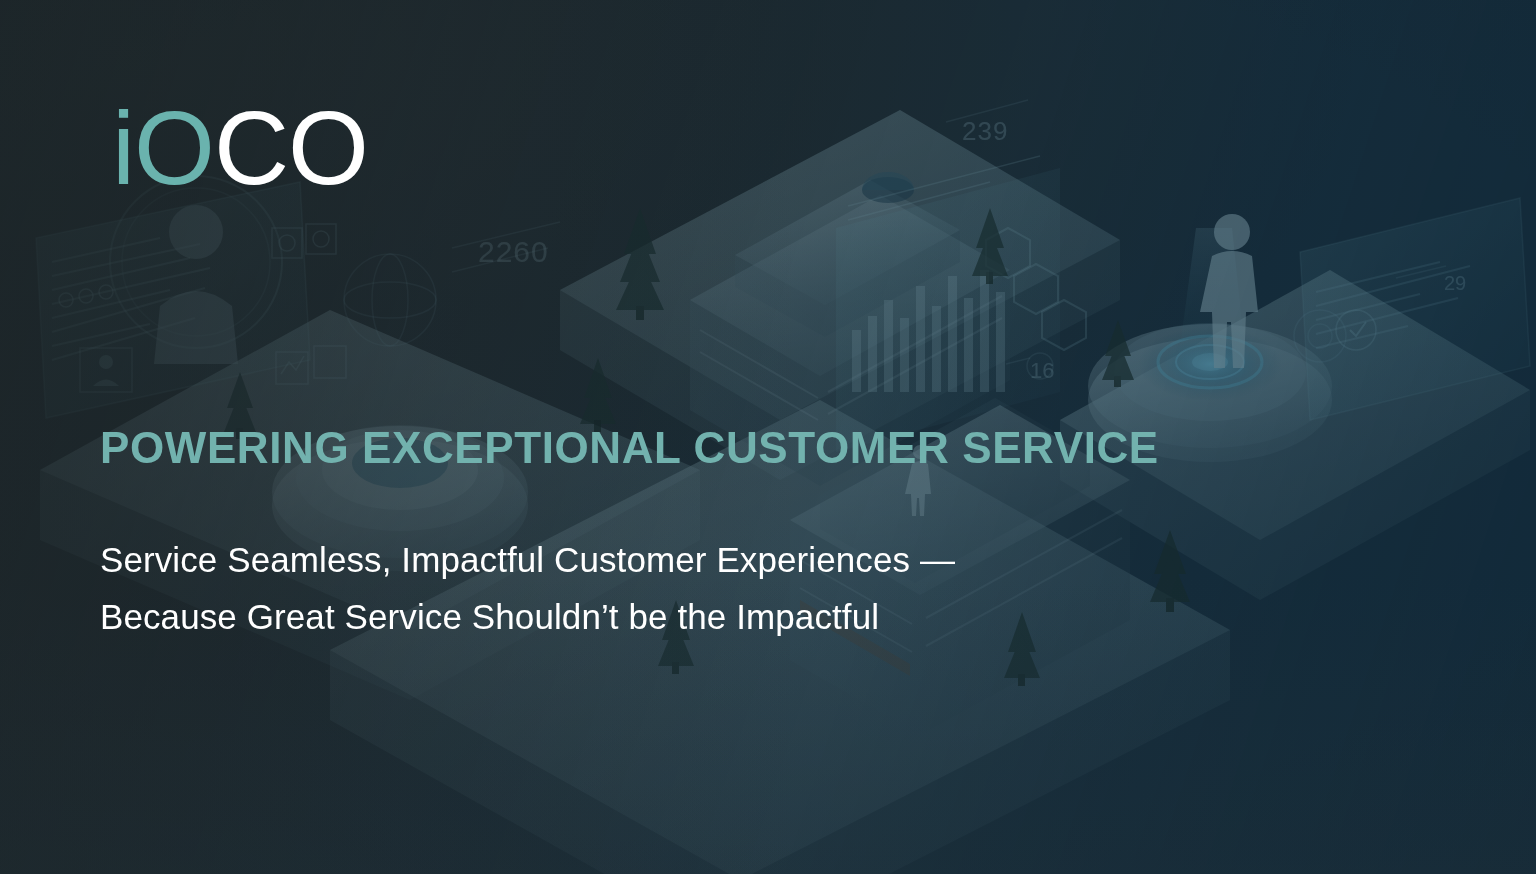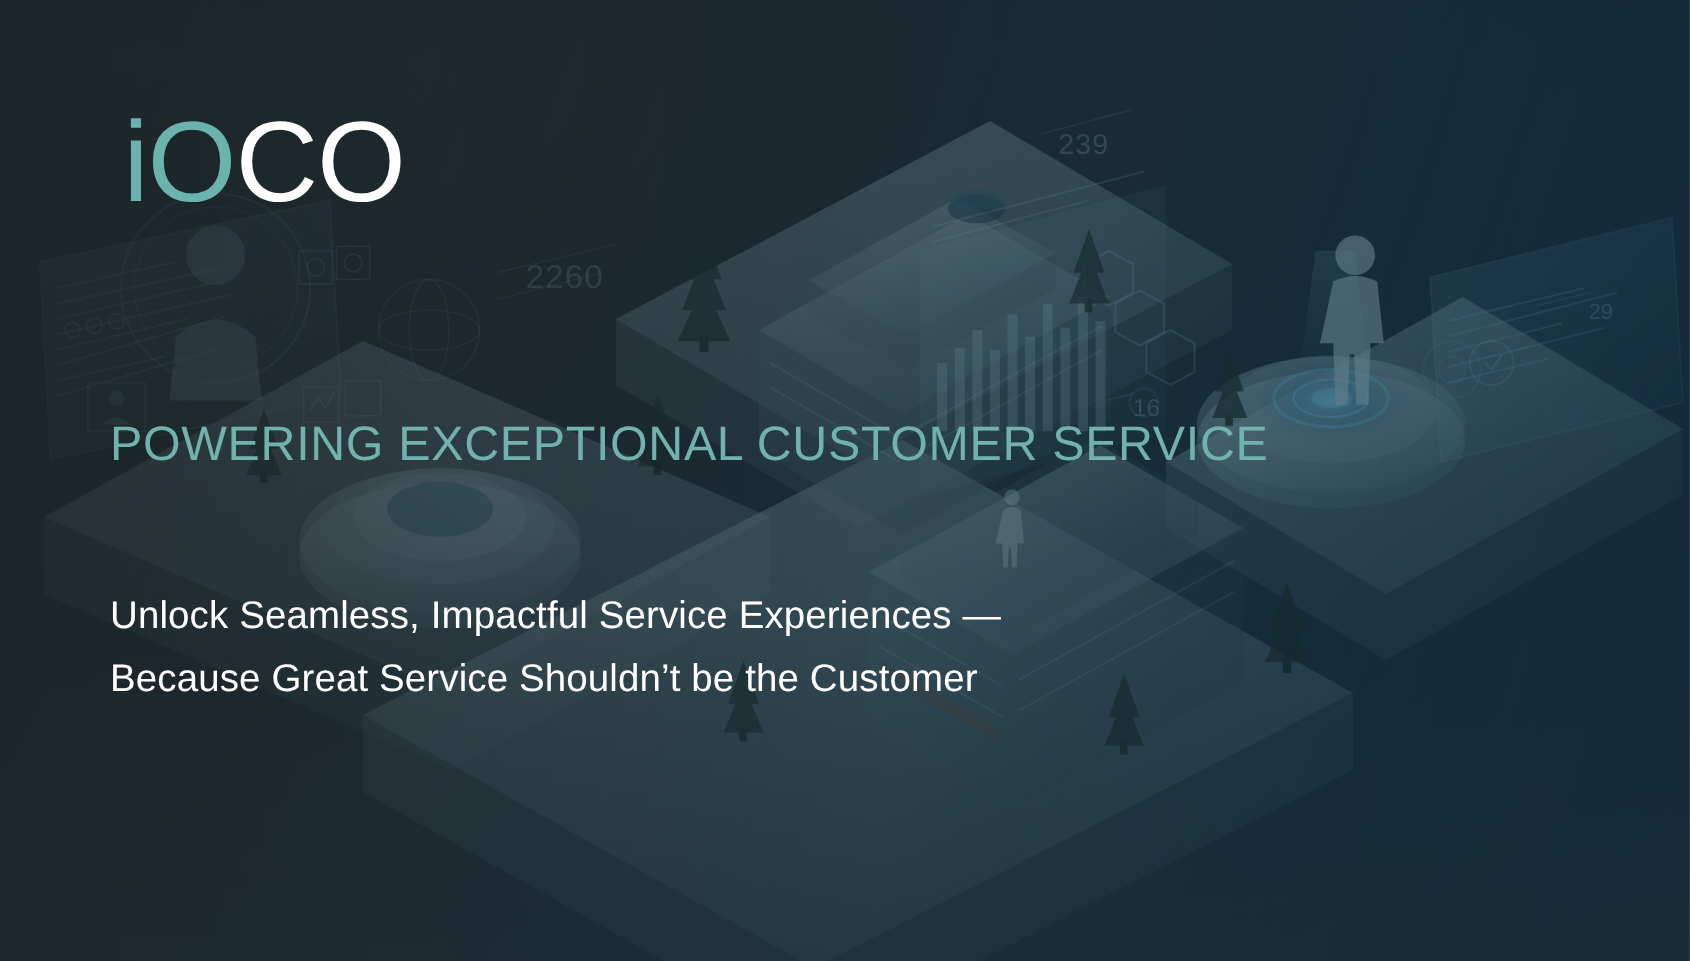--- a/index.html
+++ b/index.html
@@ -58,25 +58,25 @@
     font-size:104px; line-height:1;
     font-weight:400; letter-spacing:-1px;
     font-family:"Liberation Sans", sans-serif;
     white-space:nowrap;
   }
   .logo .mark-i  { color:#6ab3ae; }
   .logo .mark-o1 { color:#6ab3ae; }
   .logo .mark-co { color:#ffffff; }
 
   .headline {
-    position:absolute; left:100px; top:376px;
+    position:absolute; left:100px; top:420px;
     width:1290px;
     color:#72b2ae;
     font-size:44px; line-height:1.28;
-    font-weight:normal;
+    font-weight:bold;
     letter-spacing:0.6px;
     text-transform:uppercase;
   }
   .headline .hl-line { display:block; white-space:nowrap; }
 
   .subhead {
     position:absolute; left:100px; top:532px;
     width:1160px;
     color:#ffffff;
     font-size:35px; line-height:1.62;
@@ -355,18 +355,18 @@
 
     <div class="logo">
       <span class="mark-i">i</span><span class="mark-o1">O</span><span class="mark-co">CO</span>
     </div>
 
     <h1 class="headline">
       <span class="hl-line">POWERING EXCEPTIONAL CUSTOMER SERVICE</span>
     </h1>
 
     <p class="subhead">
-      <span class="sh-line">Unlock Seamless, Impactful Service Experiences —</span>
-      <span class="sh-line">Because Great Service Shouldn’t be the Customer</span>
+      <span class="sh-line">Service Seamless, Impactful Customer Experiences —</span>
+      <span class="sh-line">Because Great Service Shouldn’t be the Impactful</span>
     </p>
 
   </div>
 </div>
 
 </body></html>

